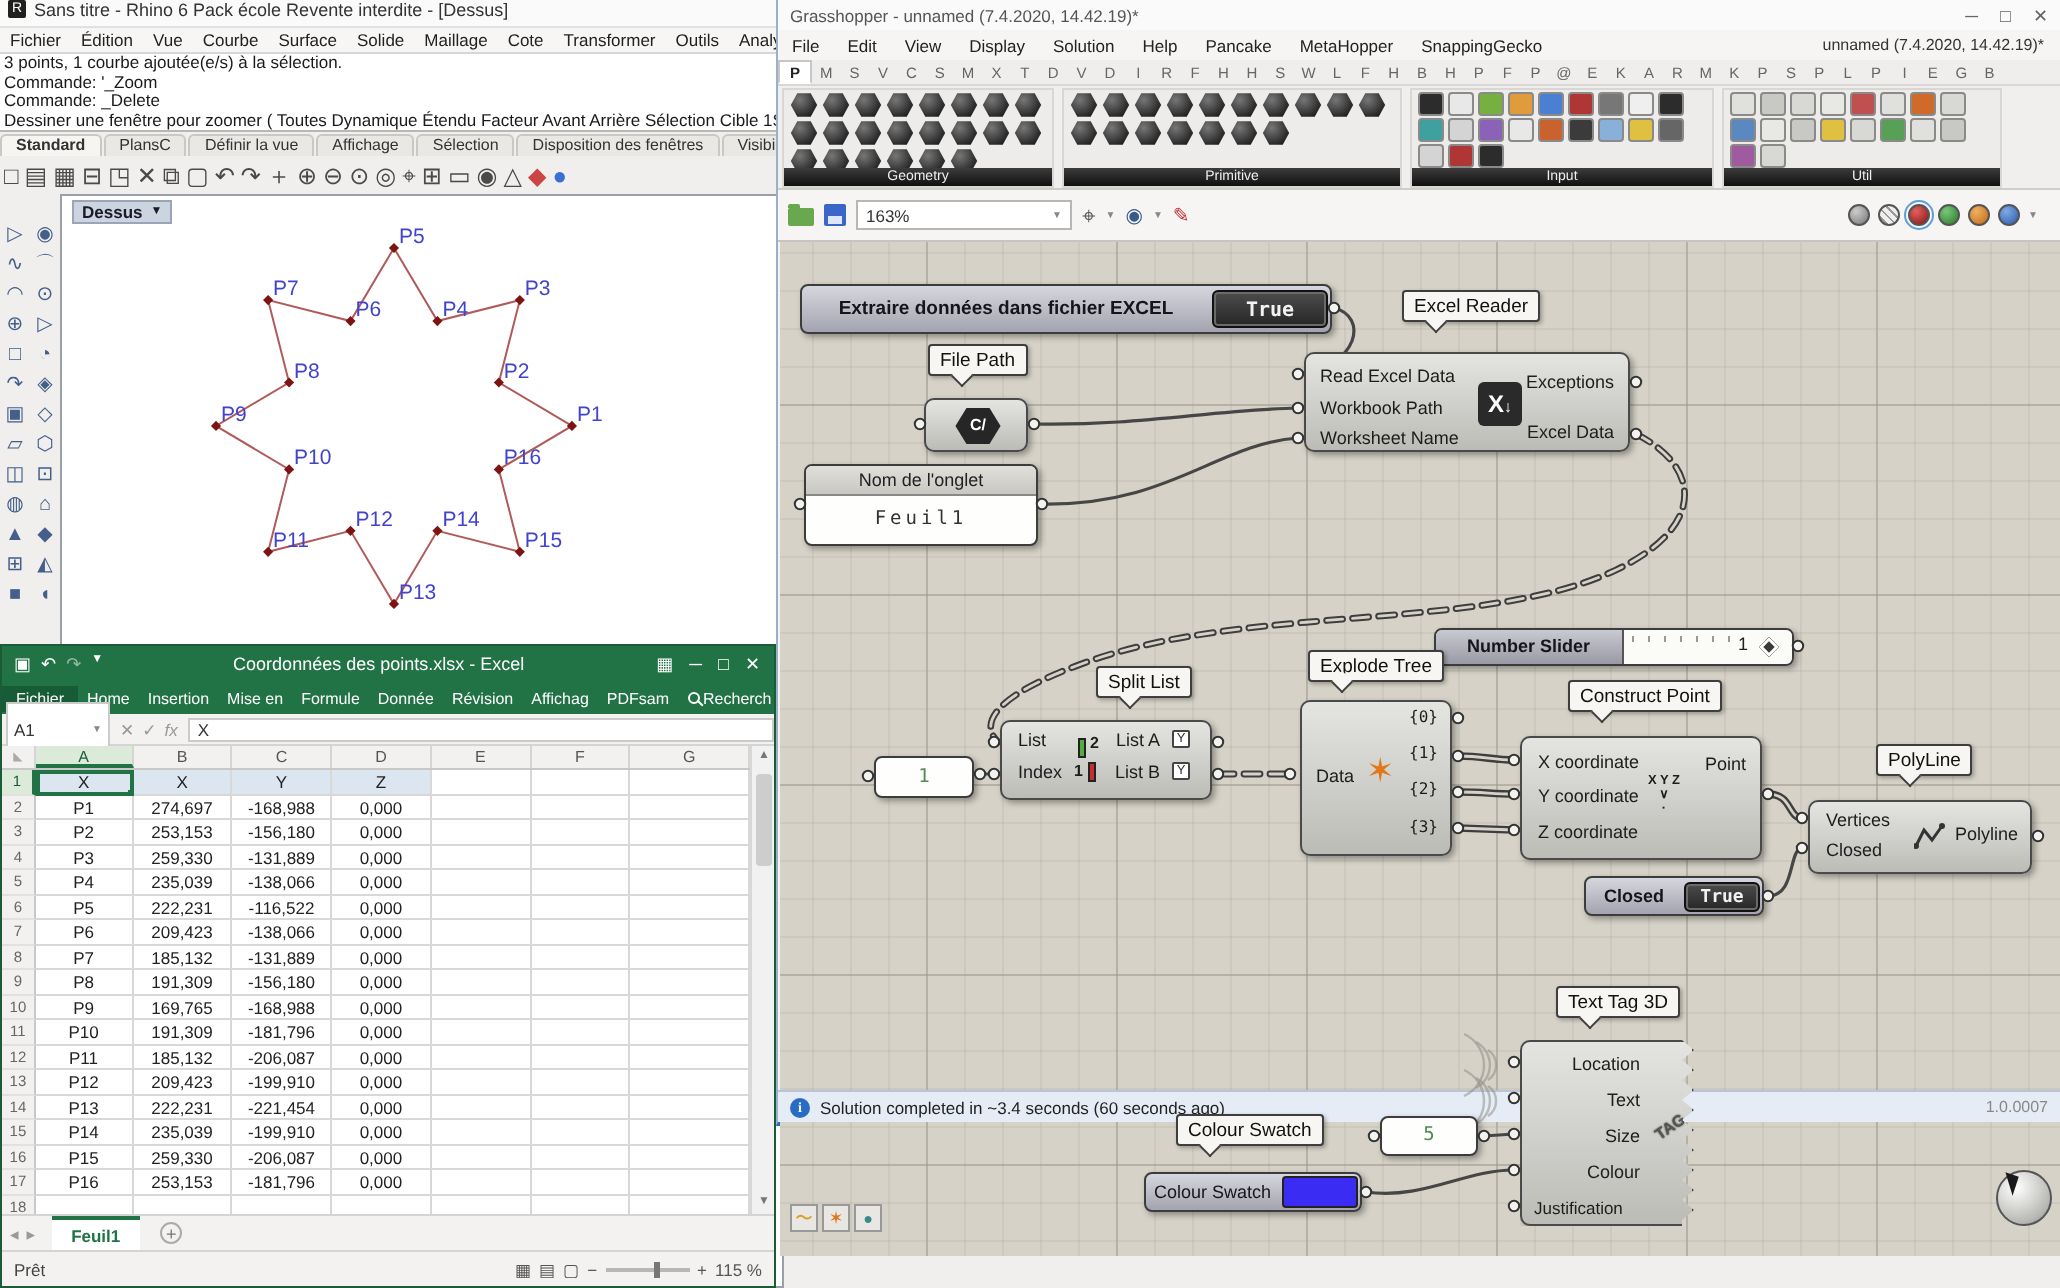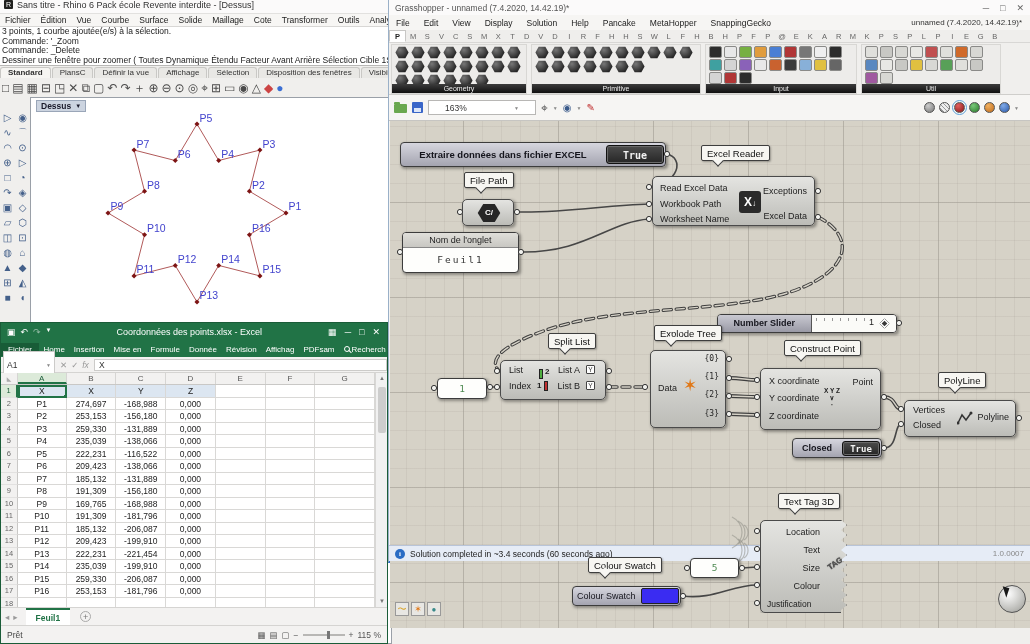--- a/index.html
+++ b/index.html
@@ -74,21 +74,21 @@
   .tb-group { height:50px; display:flex; flex-direction:column; border:1px solid #d8d7d4; background:#edecea;}
   .tb-rows { flex:1; display:flex; flex-wrap:wrap; gap:1px 2px; padding:1px 3px; overflow:hidden; align-content:flex-start;}
   .hexi { width:14px; height:13px; background:radial-gradient(circle at 35% 30%, #777 0%, #1e1e1e 75%); clip-path:polygon(26% 5%, 74% 5%, 97% 50%, 74% 95%, 26% 95%, 3% 50%);}
   .sqi { width:13px; height:12px; border-radius:2px; border:1px solid #8a8a88;}
   .tb-cap { height:9px; background:linear-gradient(#3c3c3c,#101010); color:#eee; font-size:7px; text-align:center; line-height:9px;}
   #gh-ctb { position:absolute; left:0; top:95px; width:100%; height:26px; background:#f6f5f3; border-bottom:1px solid #c6c5c2; display:flex; align-items:center; gap:5px; padding:0 5px; font-size:10px; color:#555;}
   .folder { width:13px; height:9px; background:#6aa84f; border-radius:1px; position:relative; margin-top:2px;}
   .folder::before { content:""; position:absolute; left:0; top:-2px; width:6px; height:2px; background:#6aa84f; border-radius:1px 1px 0 0;}
   .floppy { width:11px; height:11px; background:#3a66c8; border-radius:1px; position:relative;}
   .floppy::after { content:""; position:absolute; left:2px; bottom:1px; width:7px; height:4px; background:#dce6f8;}
-  #gh-zoombox { width:108px; height:15px; background:#fff; border:1px solid #b8b7b5; font-size:8.5px; color:#333; display:flex; align-items:center; justify-content:space-between; padding:0 16px;}
+  #gh-zoombox { width:108px; height:15px; background:#fff; border:1px solid #b8b7b5; font-size:8.5px; color:#333; display:flex; align-items:center; justify-content:space-between; padding:0 4px;}
   #gh-spheres { margin-left:auto; display:flex; align-items:center; gap:4px; padding-right:6px;}
   .sph { width:11px; height:11px; border-radius:50%; border:1px solid #555;}
   .sph.sel { outline:1px solid #5a9fd8; outline-offset:1.5px; background-clip:padding-box;}
   #gh-canvas { position:absolute; left:1px; top:121px; width:640px; height:507px; overflow:hidden;
     background-color:#d6d2c7;
     background-image:
       linear-gradient(rgba(158,154,144,.5) 1px, transparent 1px),
       linear-gradient(90deg, rgba(158,154,144,.5) 1px, transparent 1px),
       linear-gradient(rgba(158,154,144,.16) 1px, transparent 1px),
       linear-gradient(90deg, rgba(158,154,144,.16) 1px, transparent 1px);

